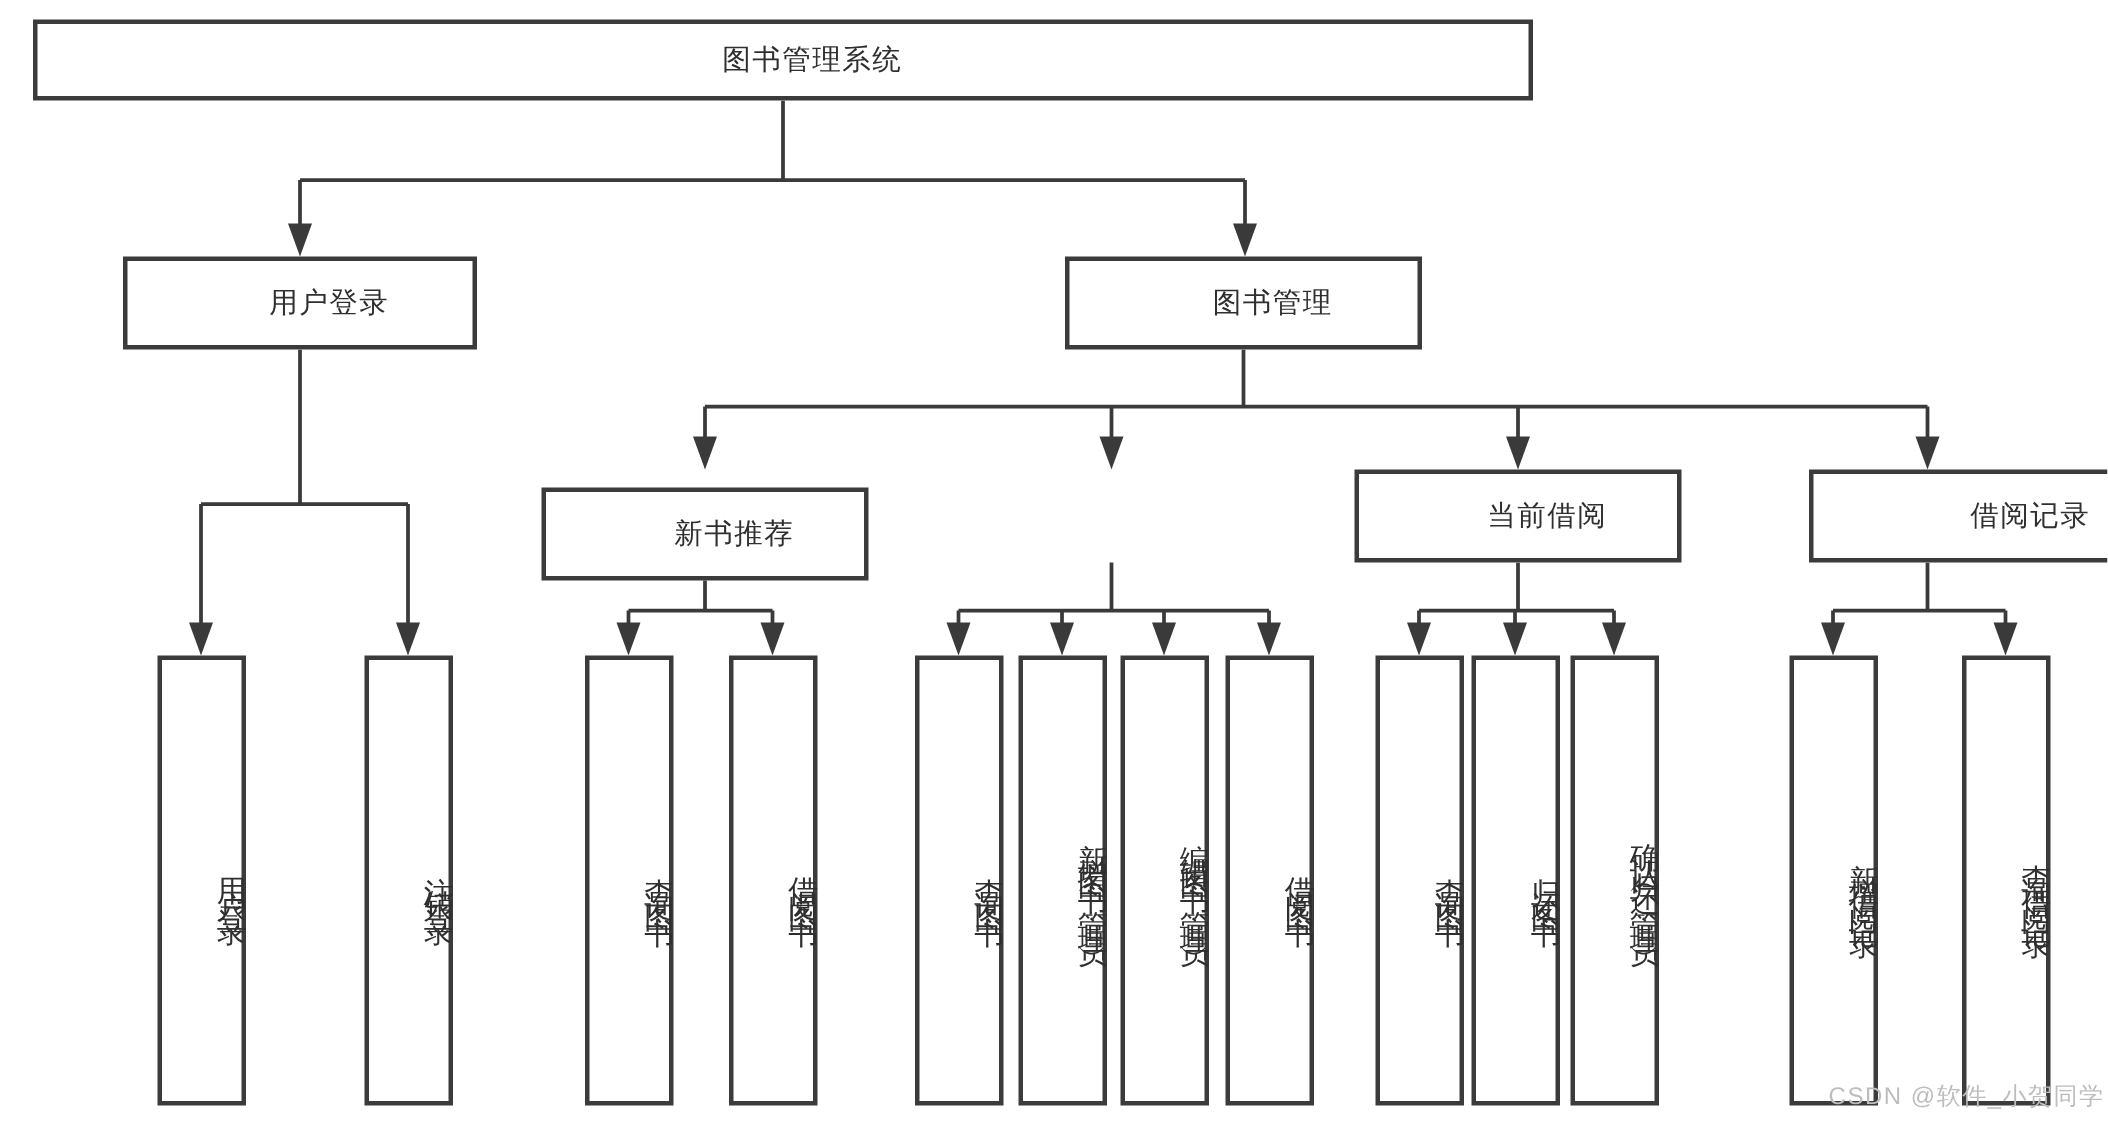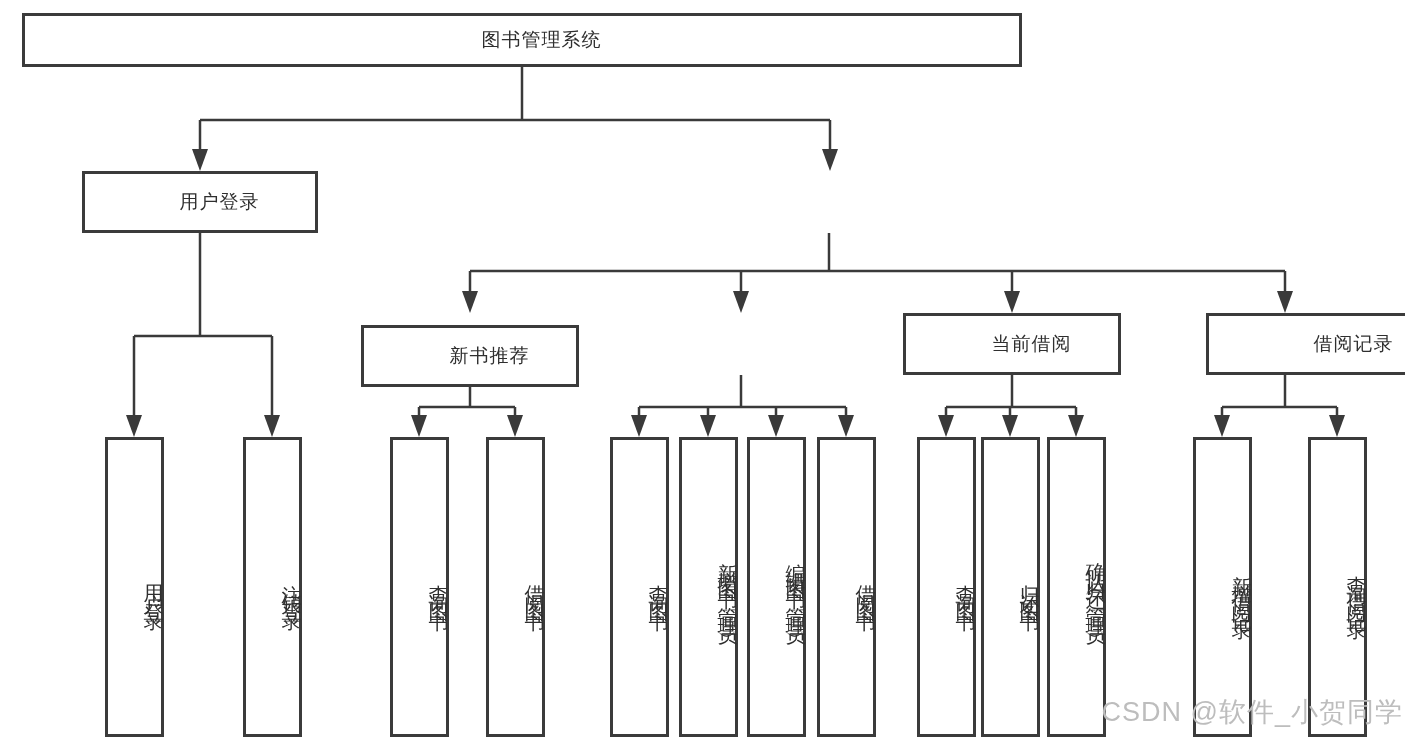--- a/index.html
+++ b/index.html
@@ -45,22 +45,22 @@
     writing-mode: vertical-rl;
     text-orientation: mixed;
     font-size: 20px;
     letter-spacing: 9px;
     line-height: 1;
     white-space: nowrap;
   }
   .watermark {
     position: absolute;
     right: 2px;
-    bottom: 17px;
-    font-size: 27px;
+    bottom: 5px;
+    font-size: 16px;
     color: #bdbdbd;
     letter-spacing: 1px;
     z-index: 3;
   }
 </style>
 </head>
 <body>
 
 <div class="canvas">
 
@@ -130,20 +130,23 @@
     </g>
   </svg>
 
   <div class="node" style="left:22px; top:13px; width:1000px; height:54px;">
     <span>图书管理系统</span>
   </div>
 
   <div class="node" style="left:82px; top:171px; width:236px; height:62px;">
     <span>用户登录</span>
   </div>
+  <div class="node" style="left:710px; top:171px; width:238px; height:62px;">
+    <span>图书管理</span>
+  </div>
 
   <div class="node" style="left:361px; top:313px; width:218px; height:62px;margin-top:12px;">
     <span>新书推荐</span>
   </div>
   <div class="node" style="left:903px; top:313px; width:218px; height:62px;">
     <span>当前借阅</span>
   </div>
   <div class="node" style="left:1206px; top:313px; width:256px; height:62px;">
     <span>借阅记录</span>
   </div>

